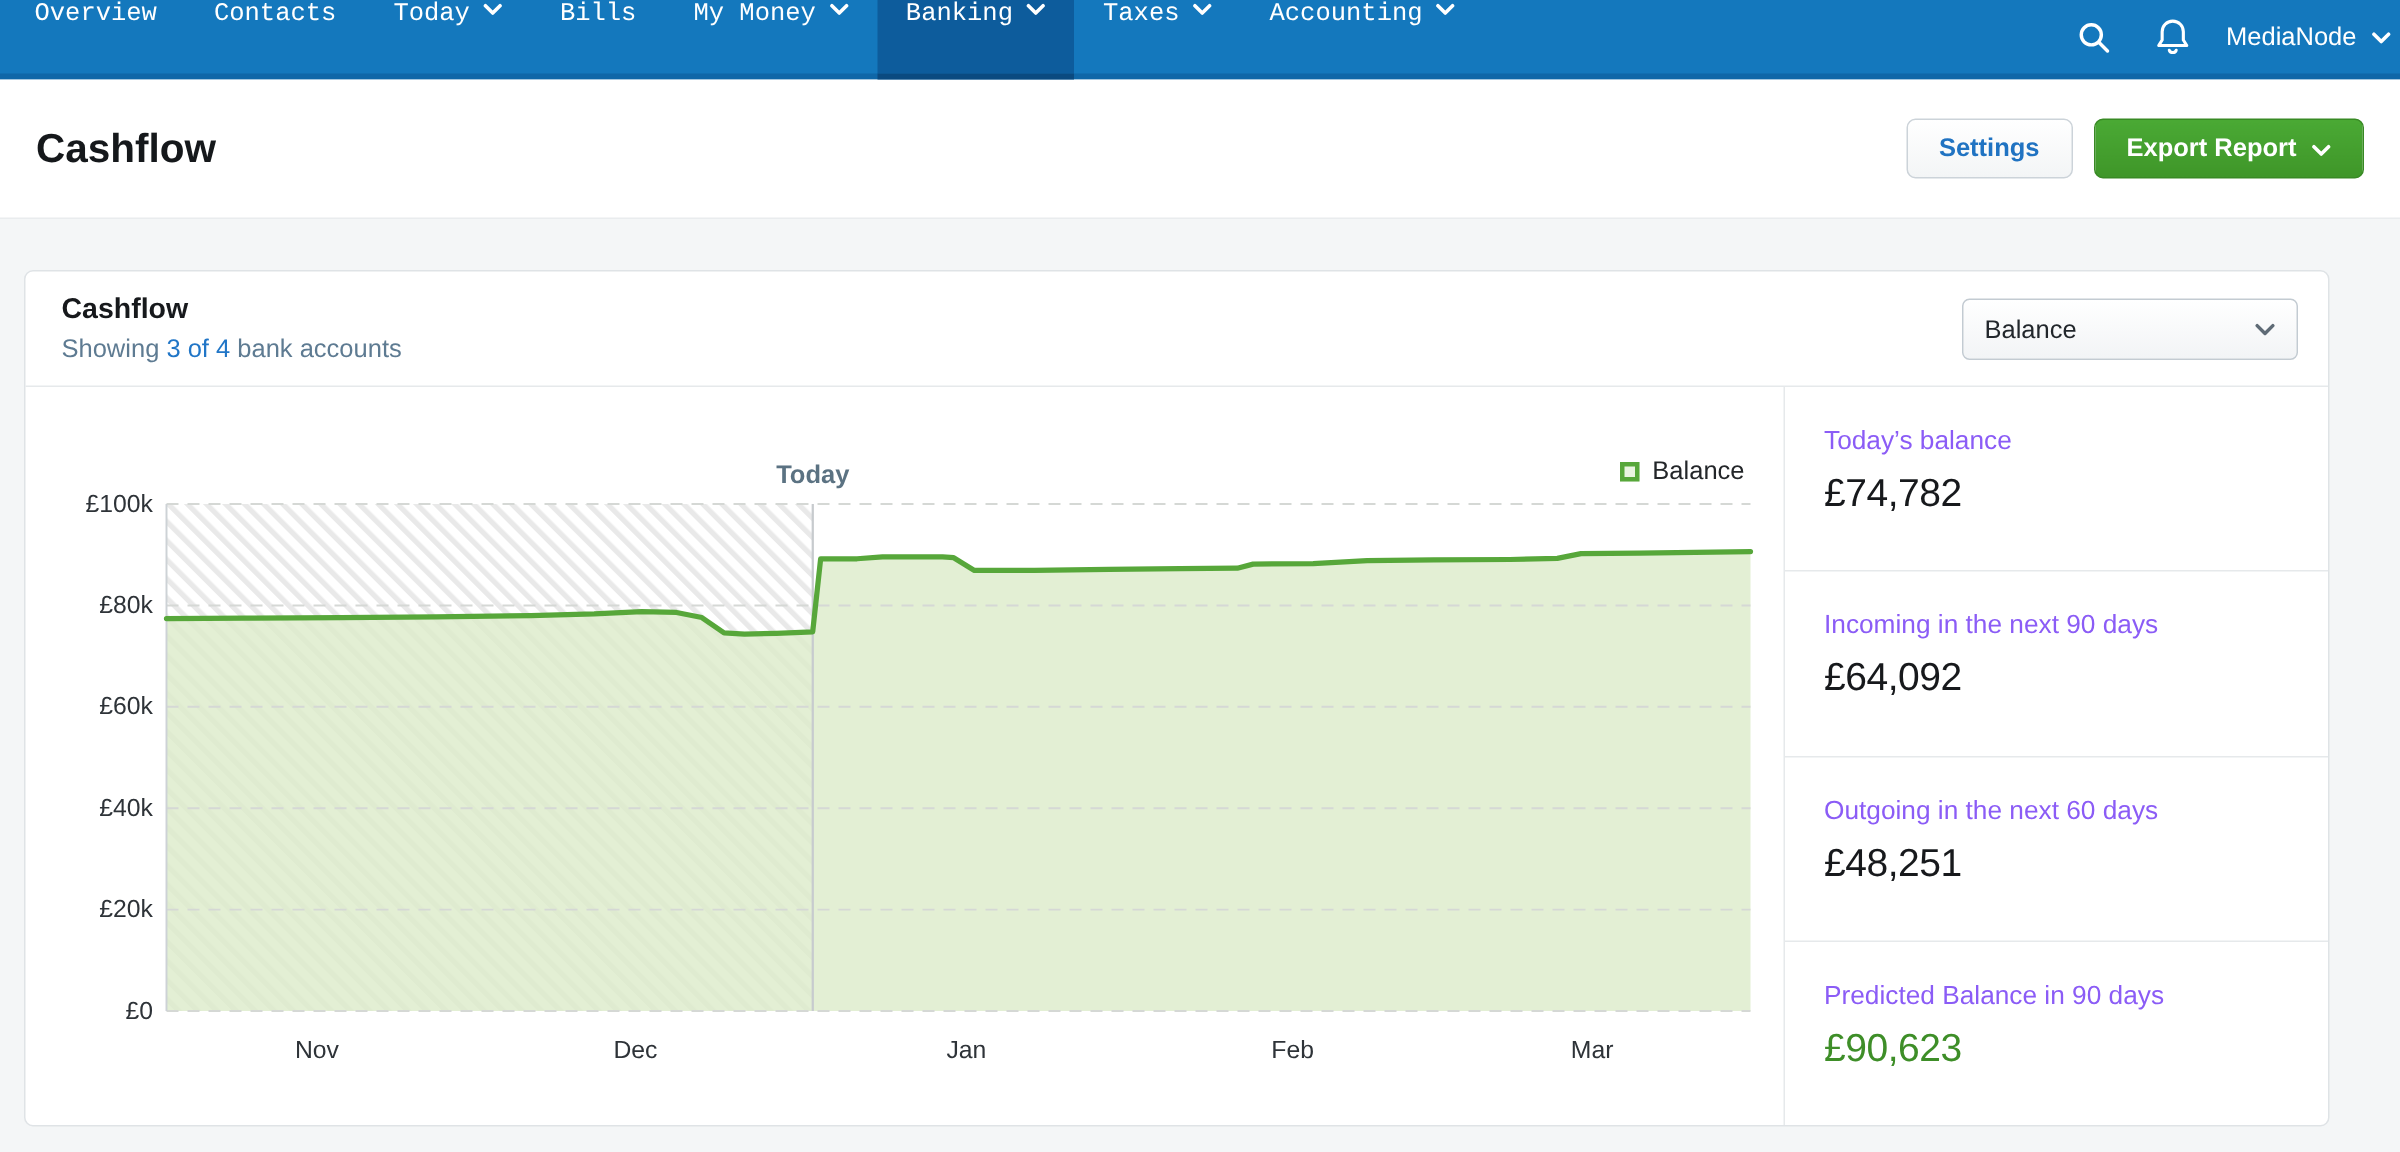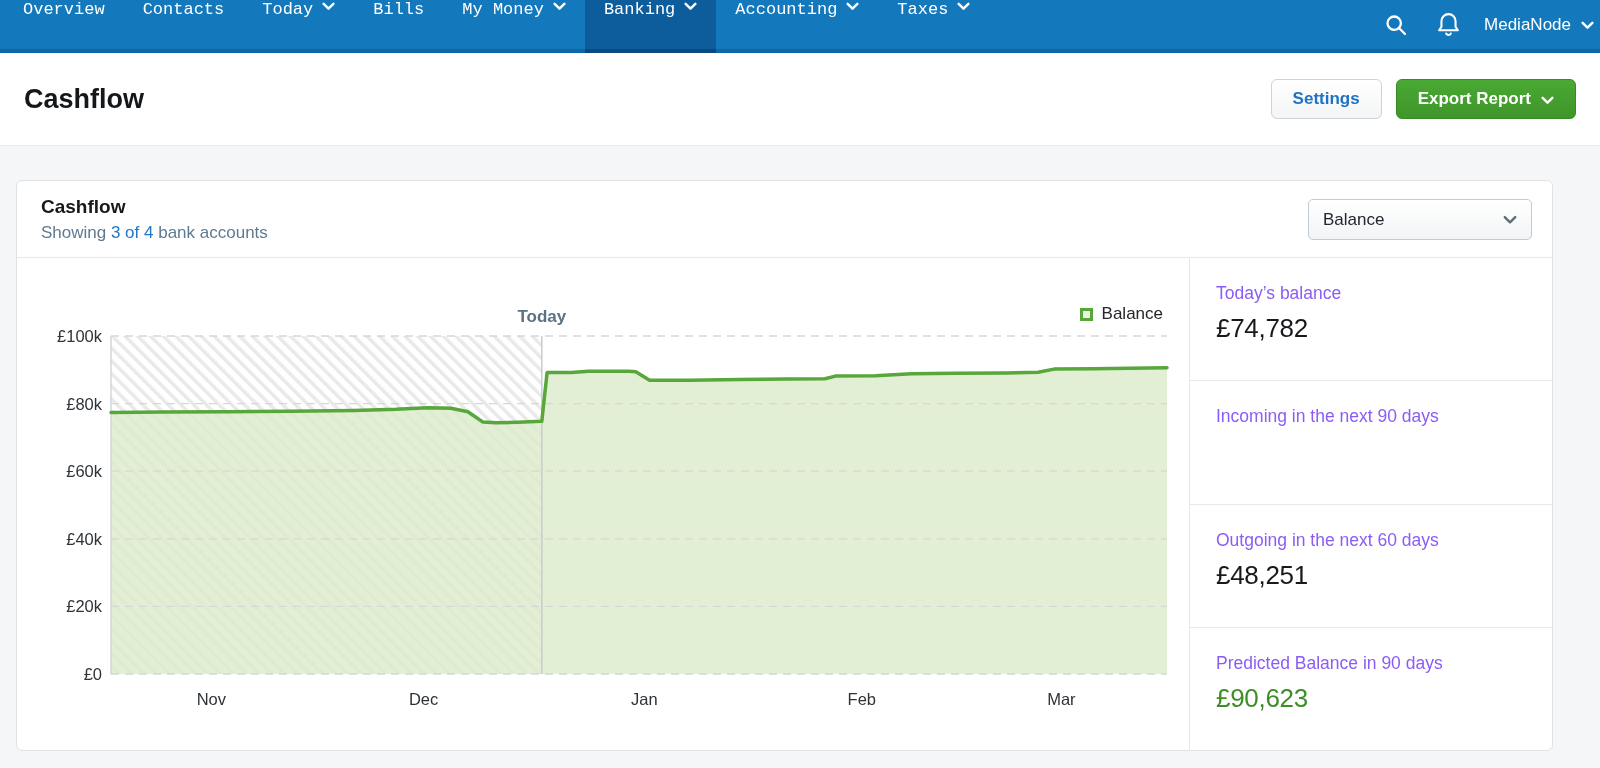--- a/index.html
+++ b/index.html
@@ -78,29 +78,29 @@
       </li>
       <li class="nav-item active">
         <span>Banking</span>
         <span class="chev">
           <svg width="13" height="9" viewBox="0 0 12 8">
             <path d="M1.5 1.5 L6 6 L10.5 1.5" fill="none" stroke="#fff" stroke-width="2.2" stroke-linecap="round" stroke-linejoin="round"></path>
           </svg>
         </span>
       </li>
       <li class="nav-item">
+        <span>Taxes</span>
+        <span class="chev">
+          <svg width="13" height="9" viewBox="0 0 12 8">
+            <path d="M1.5 1.5 L6 6 L10.5 1.5" fill="none" stroke="#fff" stroke-width="2.2" stroke-linecap="round" stroke-linejoin="round"></path>
+          </svg>
+        </span>
+      </li>
+      <li class="nav-item">
         <span>Accounting</span>
-        <span class="chev">
-          <svg width="13" height="9" viewBox="0 0 12 8">
-            <path d="M1.5 1.5 L6 6 L10.5 1.5" fill="none" stroke="#fff" stroke-width="2.2" stroke-linecap="round" stroke-linejoin="round"></path>
-          </svg>
-        </span>
-      </li>
-      <li class="nav-item">
-        <span>Taxes</span>
         <span class="chev">
           <svg width="13" height="9" viewBox="0 0 12 8">
             <path d="M1.5 1.5 L6 6 L10.5 1.5" fill="none" stroke="#fff" stroke-width="2.2" stroke-linecap="round" stroke-linejoin="round"></path>
           </svg>
         </span>
       </li>
     </ul>
   <div class="nav-right">
     <div class="icon-btn">
       <span style="display:flex;">
@@ -203,20 +203,21 @@
         </svg>
     </div>
 
     <aside class="stats">
       <div class="stat">
         <div class="stat-label">Today’s balance</div>
         <div class="stat-value" style="color: rgb(23, 25, 28);">£74,782</div>
       </div>
       <div class="stat">
         <div class="stat-label">Incoming in the next 90 days</div>
+        <div class="stat-value" style="color: rgb(23, 25, 28);">£64,092</div>
       </div>
       <div class="stat">
         <div class="stat-label">Outgoing in the next 60 days</div>
         <div class="stat-value" style="color: rgb(23, 25, 28);">£48,251</div>
       </div>
       <div class="stat">
         <div class="stat-label">Predicted Balance in 90 days</div>
         <div class="stat-value" style="color: rgb(62, 142, 40);">£90,623</div>
       </div>
     </aside>

